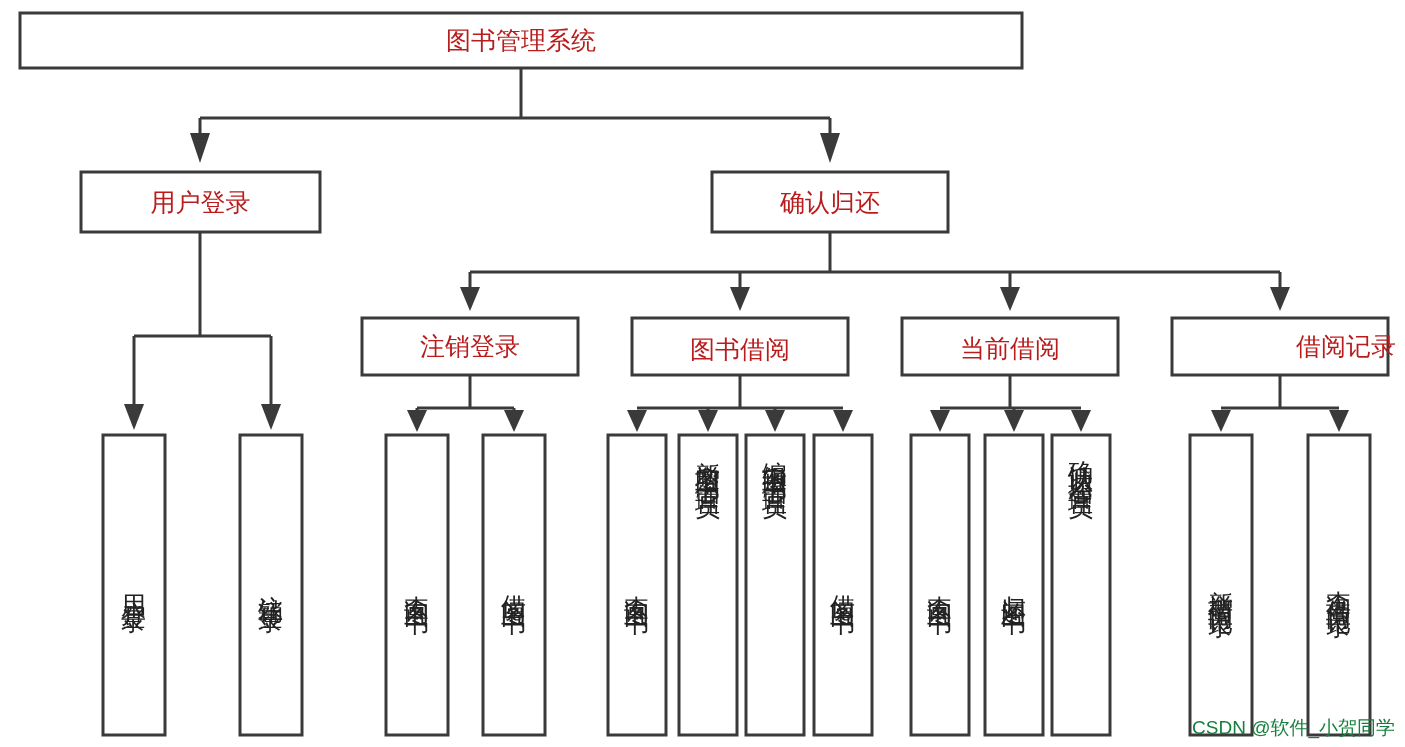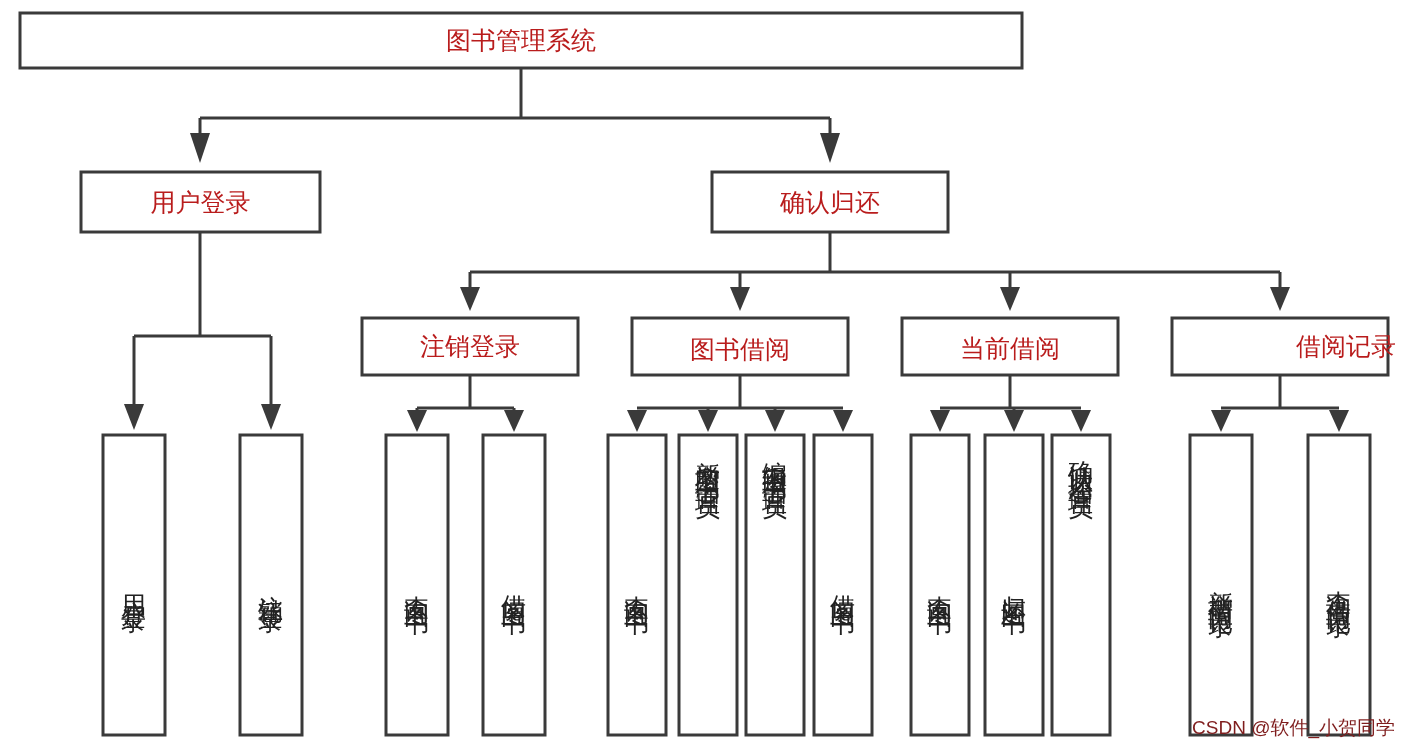--- a/index.html
+++ b/index.html
@@ -70,21 +70,21 @@
     display: flex;
     align-items: center;
     justify-content: center;
   }
   #watermark {
     position: absolute;
     right: 10px;
     bottom: 6px;
     font-family: "Liberation Sans", "DejaVu Sans", sans-serif;
     font-size: 19px;
-    color: #7f1d1d;
+    color: #15803d;
     white-space: nowrap;
     pointer-events: none;
   }
 </style>
 </head>
 <body>
 
 <div id="diagram-root">
 
   <svg id="tree-svg" viewBox="0 0 1405 747">

